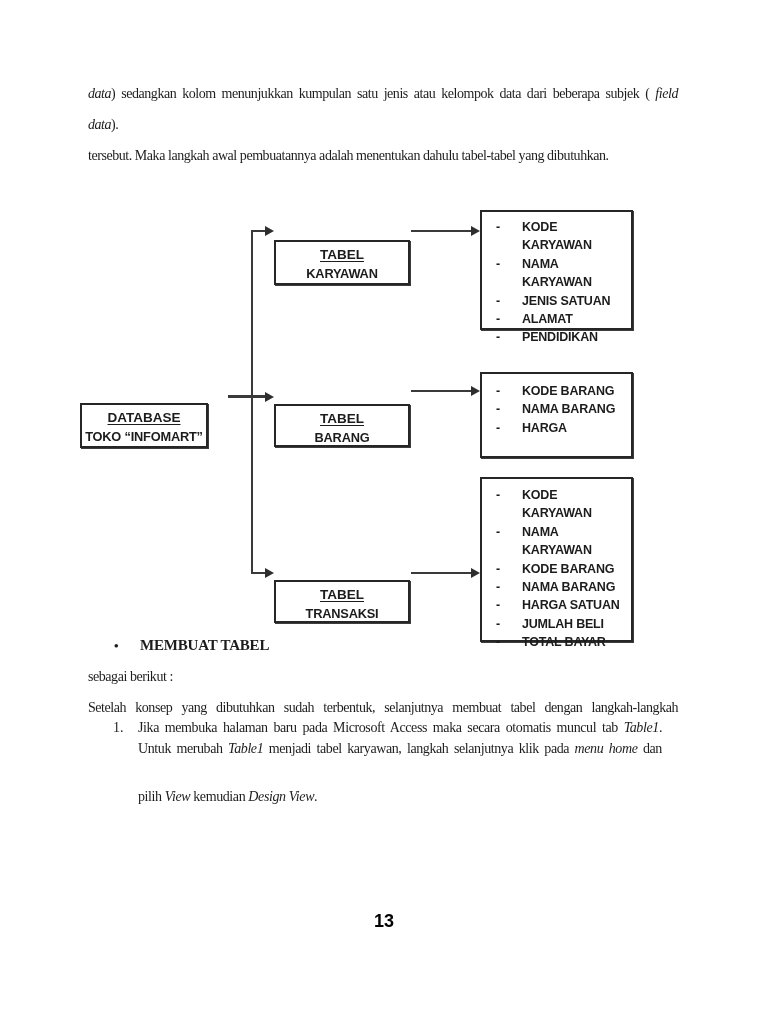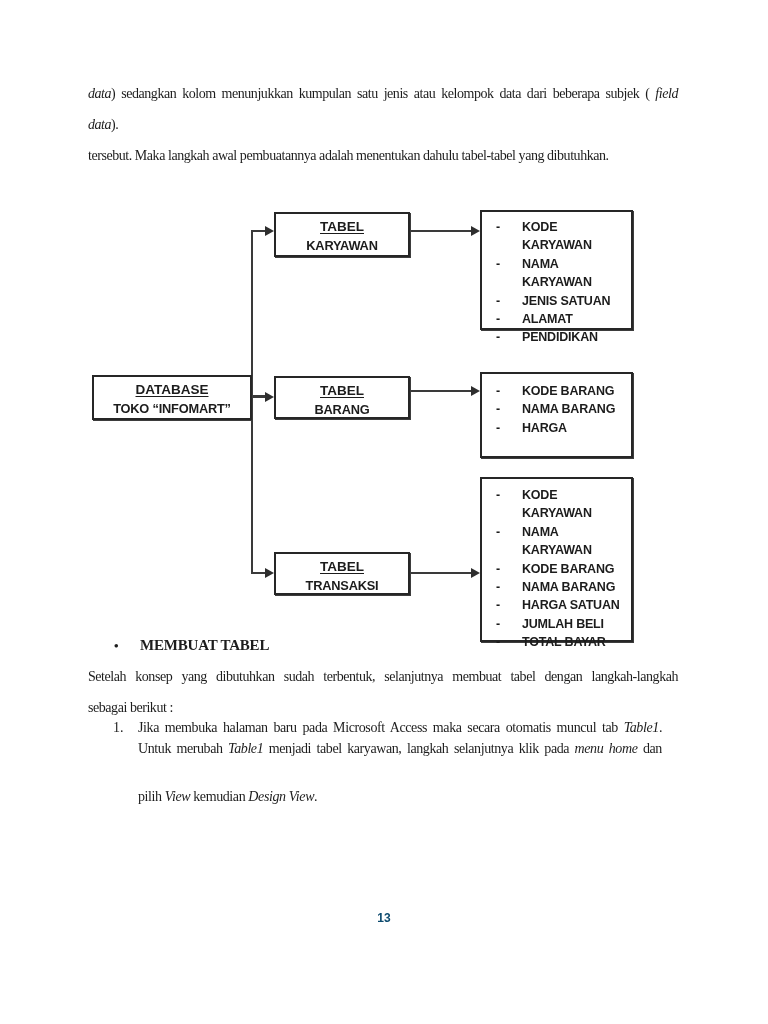--- a/index.html
+++ b/index.html
@@ -15,27 +15,27 @@
   .lline{font-size:14px;line-height:20.5px;letter-spacing:-0.4px;
          text-align:justify;text-align-last:justify;}
   .lline.last{text-align-last:left;margin-top:28px;}
   .section-head{position:absolute;left:114px;top:637px;display:flex;align-items:center;
                 font-weight:bold;font-size:15px;line-height:17px;letter-spacing:-0.2px;}
   .section-head .bullet{width:26px;font-size:13px;}
   .list-number{position:absolute;left:113px;top:718px;font-size:14px;line-height:20.5px;}
   .list-body{position:absolute;left:138px;top:718px;width:524px;}
   .page-number{position:absolute;left:0;top:911px;width:100%;text-align:center;
                font-family:"Liberation Sans", sans-serif;font-weight:bold;
-               font-size:12px;color:#0c4a6e;}
+               font-size:18px;color:#000000;}
   
   .diagram{position:absolute;left:0;top:0;width:768px;height:768px;
            font-family:"Liberation Sans", sans-serif;color:#1c1c1c;}
   .dbox{position:absolute;border:2px solid #262626;background:#fff;box-sizing:border-box;
         box-shadow:1px 1px 0 #3d3d3d;}
-  .titlebox{text-align:center;padding-top:3px;}
+  .titlebox{text-align:center;padding-top:3px;margin-top:28px;}
   .titlebox .t1{font-weight:bold;font-size:13.5px;line-height:19px;
                 text-decoration:underline;text-underline-offset:2px;}
   .titlebox .t2{font-weight:bold;font-size:12.8px;line-height:19px;letter-spacing:-0.2px;}
   .fieldsbox{padding:6px 4px 0 12px;}
   .fieldsbox.pad8{padding-top:8px;}
   .fieldsbox.pad7{padding-top:7px;}
   .frow{display:flex;font-weight:bold;font-size:12.5px;line-height:18.4px;letter-spacing:-0.2px;}
   .fdash{width:26px;padding-left:2px;flex:none;}
   .flabel{white-space:pre-line;flex:1;}
   .cline{position:absolute;background:#3a3a3a;}
@@ -65,21 +65,21 @@
     <div class="ahead" style="left:265px;top:226px;"></div>
     <div class="ahead" style="left:265px;top:392px;"></div>
     <div class="ahead" style="left:265px;top:568px;"></div>
     <div class="cline" style="left:411px;top:230px;width:62px;height:2px;"></div>
     <div class="cline" style="left:411px;top:390px;width:62px;height:2px;"></div>
     <div class="cline" style="left:411px;top:572px;width:62px;height:2px;"></div>
     <div class="ahead" style="left:471px;top:226px;"></div>
     <div class="ahead" style="left:471px;top:386px;"></div>
     <div class="ahead" style="left:471px;top:568px;"></div>
 
-    <div class="dbox titlebox" style="left:92px;top:375px;width:160px;height:45px;">
+    <div class="dbox titlebox" style="left:80px;top:375px;width:128px;height:45px;">
       <div class="t1">DATABASE</div>
       <div class="t2">TOKO “INFOMART”</div>
     </div>
 
     <div class="dbox titlebox" style="left:274px;top:212px;width:136px;height:45px;">
       <div class="t1">TABEL</div>
       <div class="t2">KARYAWAN</div>
     </div>
     <div class="dbox titlebox" style="left:274px;top:376px;width:136px;height:43px;">
       <div class="t1">TABEL</div>
@@ -161,22 +161,22 @@
         </div>
     </div>
   </div>
 
   <div class="section-head">
     <span class="bullet">•</span>
     <span>MEMBUAT TABEL</span>
   </div>
 
   <div class="para" style="top:661px;">
+    <div class="bline last"><span>sebagai berikut :</span></div>
     <div class="bline"><span>Setelah konsep yang dibutuhkan sudah terbentuk, selanjutnya membuat tabel dengan langkah-langkah</span></div>
-    <div class="bline last"><span>sebagai berikut :</span></div>
   </div>
 
   <div class="list-number">1.</div>
   <div class="list-body">
     <div class="lline"><span>Jika membuka halaman baru pada Microsoft Access maka secara otomatis muncul tab </span><span class="it">Table1</span><span>.</span></div>
     <div class="lline"><span>Untuk merubah </span><span class="it">Table1</span><span> menjadi tabel karyawan, langkah selanjutnya klik pada </span><span class="it">menu home</span><span> dan</span></div>
     <div class="lline last"><span>pilih </span><span class="it">View</span><span> kemudian </span><span class="it">Design View</span><span>.</span></div>
   </div>
 
   <div class="page-number">13</div>

